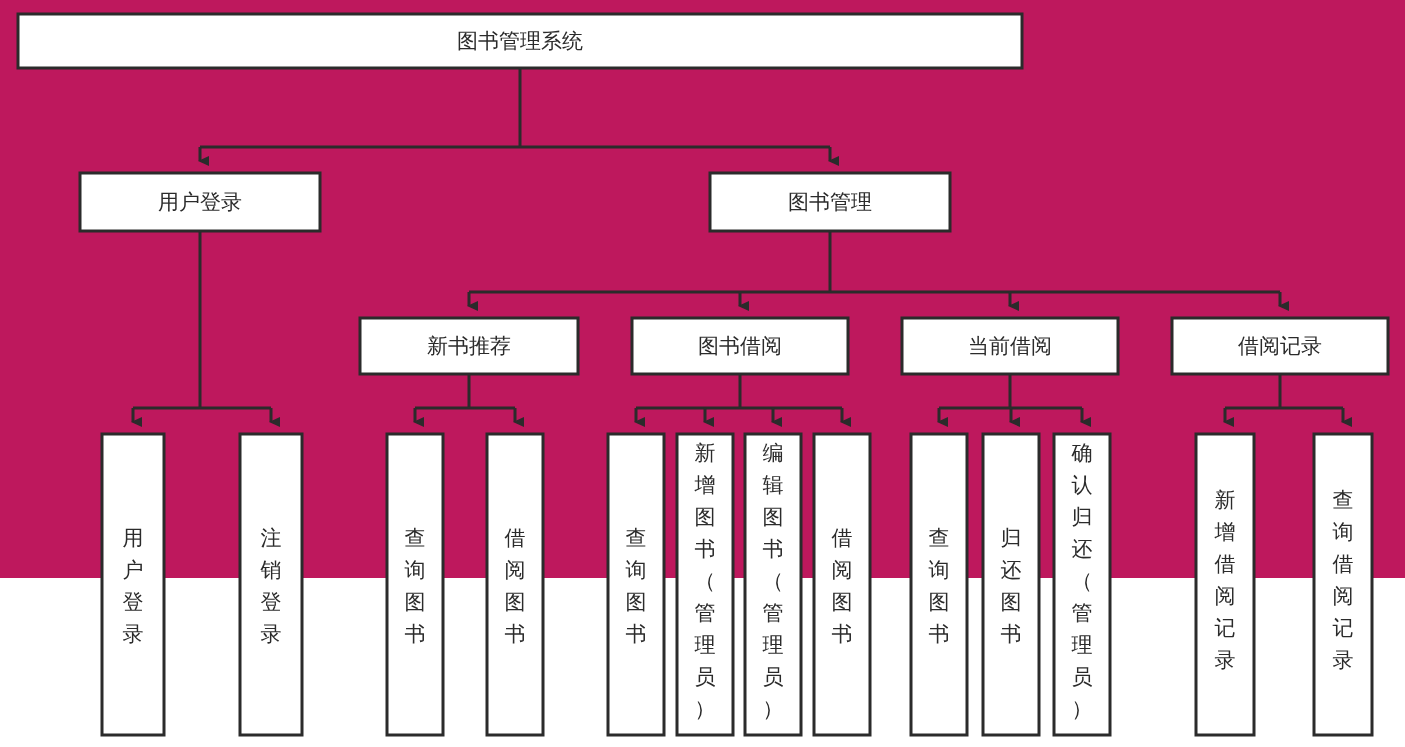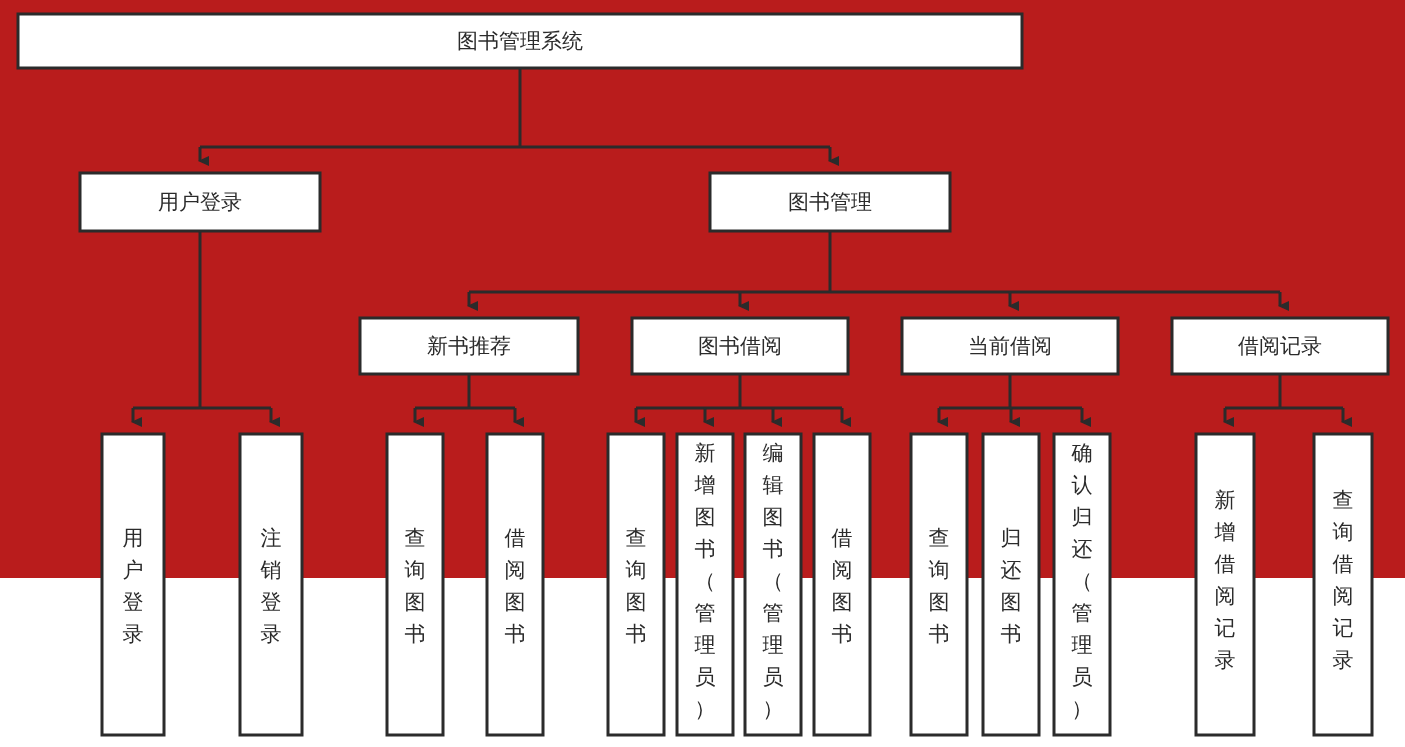--- a/index.html
+++ b/index.html
@@ -1,21 +1,21 @@
 <!DOCTYPE html>
 <html><head>
 <meta charset="utf-8">
 <style>
   html,body{margin:0;padding:0;background:#ffffff;}
   body{
     width:1405px;height:747px;
     font-family:"DejaVu Sans","Liberation Sans",sans-serif;
     overflow:hidden;
   }
-  #diagram-root{position:relative;width:1405px;height:578px;background:#b91c1c;}
+  #diagram-root{position:relative;width:1405px;height:578px;background:#be185d;}
   svg#flow{position:absolute;top:0;left:0;width:1405px;height:747px;display:block;}
   .node-rect{fill:#ffffff;stroke:#2b2b2b;stroke-width:3;}
   .link-line{stroke:#2b2b2b;stroke-width:3;fill:none;}
   .node-label{
     font-family:"DejaVu Sans","Liberation Sans",sans-serif;
     fill:#2b2b2b;
     font-size:21px;
     text-anchor:middle;
     dominant-baseline:middle;
   }

